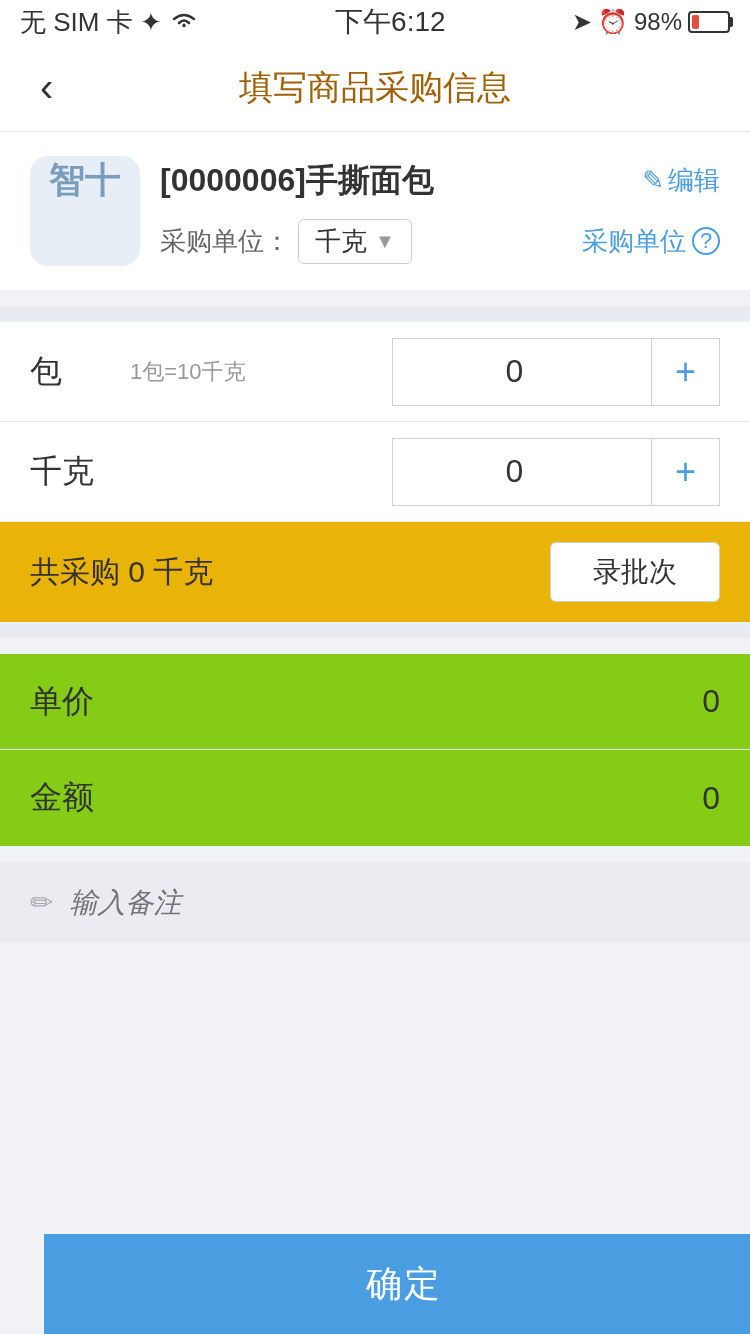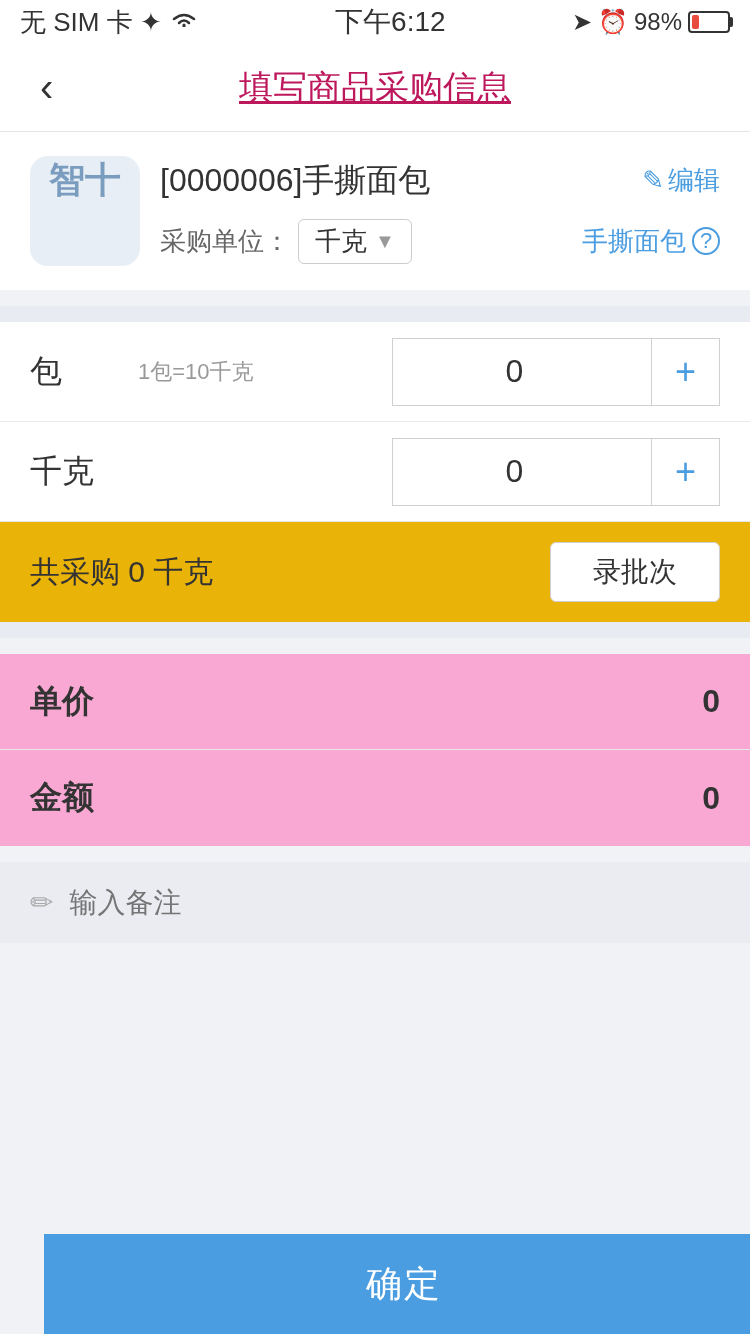--- a/index.html
+++ b/index.html
@@ -55,22 +55,21 @@
       color: #333;
       cursor: pointer;
       padding: 10px;
     }
     .nav-title {
       position: absolute;
       left: 50%;
       transform: translateX(-50%);
       font-size: 34px;
       font-weight: 500;
-      color: #be185d;
-      text-decoration: underline;
+      color: #a16207;
     }
 
     
     .product-card {
       background: #fff;
       padding: 24px 30px;
       margin-bottom: 16px;
       display: flex;
       align-items: center;
       gap: 20px;
@@ -94,21 +93,21 @@
       flex: 1;
     }
     .product-name-row {
       display: flex;
       justify-content: space-between;
       align-items: center;
       margin-bottom: 16px;
     }
     .product-name {
       font-size: 32px;
-      font-weight: 400;
+      font-weight: 700;
       color: #333;
     }
     .edit-btn {
       color: #4a9de0;
       font-size: 26px;
       display: flex;
       align-items: center;
       gap: 4px;
       cursor: pointer;
     }
@@ -161,21 +160,21 @@
       border-bottom: 1px solid #e8e8e8;
     }
     .input-label {
       font-size: 32px;
       color: #333;
       min-width: 100px;
     }
     .input-sublabel {
       font-size: 22px;
       color: #999;
-      margin-left: 8px;
+      margin-left: 0;
     }
     .input-control {
       flex: 1;
       display: flex;
       align-items: center;
       justify-content: flex-end;
       gap: 0;
     }
     .qty-input {
       width: 260px;
@@ -218,23 +217,22 @@
       border-radius: 6px;
       padding: 10px 42px;
       font-size: 28px;
       color: #333;
       cursor: pointer;
       background: #fff;
     }
 
     
     .price-section {
-      background: #f9a8d4;
+      background: #84cc16;
       margin-top: 16px;
-      font-weight: bold;
     }
     .price-row {
       display: flex;
       align-items: center;
       justify-content: space-between;
       padding: 0 30px;
       height: 96px;
       border-bottom: 1px solid #e8e8e8;
     }
     .price-row:last-child {
@@ -259,20 +257,21 @@
       gap: 16px;
       min-height: 80px;
     }
     .remark-input {
       font-size: 28px;
       color: #bbb;
       background: transparent;
       border: none;
       outline: none;
       flex: 1;
+      font-style: italic;
     }
 
     
     .bottom-area {
       position: fixed;
       bottom: 0;
       left: 0;
       width: 720px;
       margin-left: 44px;
     }
@@ -339,21 +338,21 @@
       </div>
       <div class="product-unit-row">
         <div style="display:flex; align-items:center; gap:8px;">
           <span class="unit-label">采购单位：</span>
           <div class="unit-select">
             <span>千克</span>
             <span style="font-size:20px; color:#999;">▼</span>
           </div>
         </div>
         <div class="price-ref">
-          <span>手撕面包</span>
+          <span>采购单位</span>
           <span style="width:28px; height:28px; border:2px solid #4a9de0; border-radius:50%; display:inline-flex; align-items:center; justify-content:center; font-size:22px; color:#4a9de0;">?</span>
         </div>
       </div>
     </div>
   </div>
 
   <div class="section-divider"></div>
 
   <div class="input-section">
 

